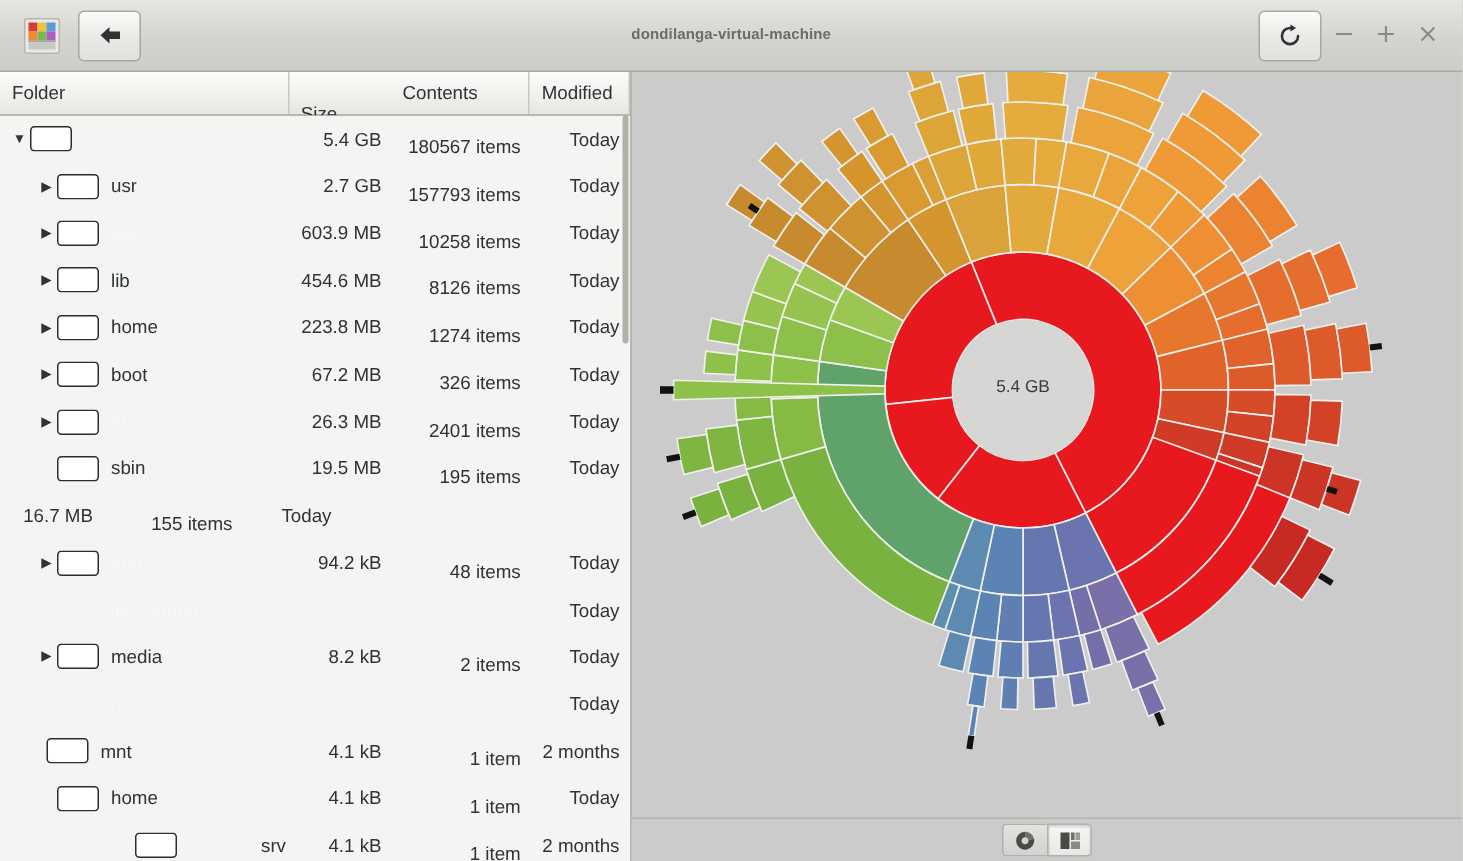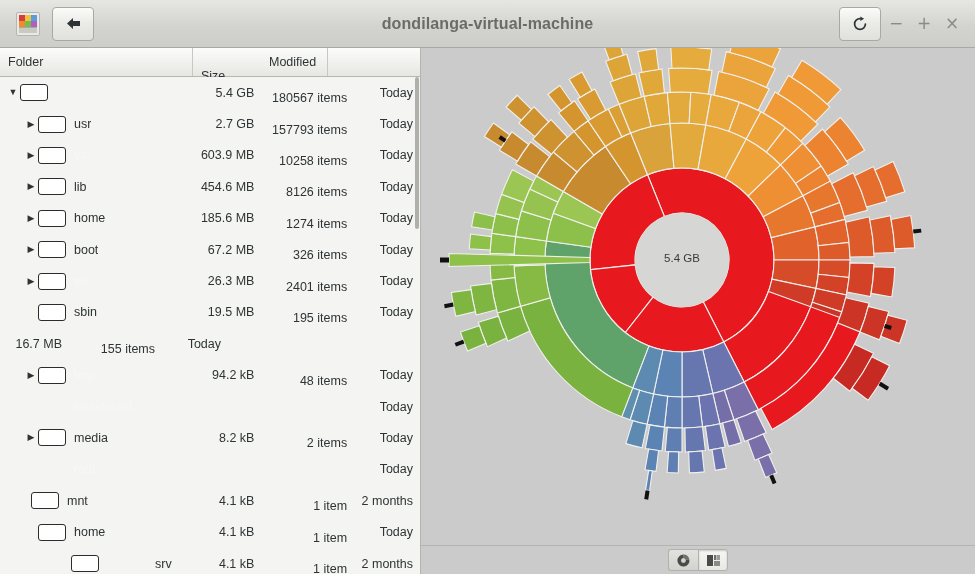--- a/index.html
+++ b/index.html
@@ -61,21 +61,21 @@
     border-radius: 4px;
     display: flex; align-items: center; justify-content: center;
     cursor: pointer;
     color: #2e3436;
   }
   .tb-btn svg { display:block; }
   .title-text {
     position: absolute;
     left: 0; right: 0;
     text-align: center;
-    font-size: 16px;
+    font-size: 10px;
     font-weight: bold;
     color: #6b6b68;
     pointer-events: none;
     letter-spacing: 0.1px;
   }
   .tb-right {
     margin-left: auto;
     display: flex;
     align-items: center;
     gap: 2px;
@@ -279,20 +279,21 @@
       <div class="win-btn">×</div>
     </div>
   </div>
 
   <div class="body">
 
     <div class="list-pane">
       <div class="col-headers">
         <div class="ch ch-folder">Folder</div>
         <div class="ch ch-size">Size</div>
+        <div class="ch ch-contents">Contents</div>
         <div class="ch ch-modified">Modified</div>
       </div>
       <div class="rows" id="rows-container">
           <div class="row">
             <div class="cell-name" style="padding-left: 6px;">
               <div class="twisty">▼</div>
               <div class="folder-ico"></div>
               <span class="name-label faint"></span>
             </div>
             <div class="cell-size">5.4 GB</div>
@@ -328,21 +329,21 @@
             <div class="cell-size">454.6 MB</div>
             <div class="cell-contents">8126 items</div>
             <div class="cell-modified">Today</div>
           </div>
           <div class="row">
             <div class="cell-name" style="padding-left: 24px;">
               <div class="twisty">▶</div>
               <div class="folder-ico"></div>
               <span class="name-label">home</span>
             </div>
-            <div class="cell-size">185.6 MB</div>
+            <div class="cell-size">223.8 MB</div>
             <div class="cell-contents">1274 items</div>
             <div class="cell-modified">Today</div>
           </div>
           <div class="row">
             <div class="cell-name" style="padding-left: 24px;">
               <div class="twisty">▶</div>
               <div class="folder-ico"></div>
               <span class="name-label">boot</span>
             </div>
             <div class="cell-size">67.2 MB</div>
@@ -428,21 +429,21 @@
             <div class="cell-name" style="padding-left: 24px;">
               <div class="twisty empty">▶</div>
               <div class="folder-ico"></div>
               <span class="name-label">home</span>
             </div>
             <div class="cell-size">4.1 kB</div>
             <div class="cell-contents">1 item</div>
             <div class="cell-modified">Today</div>
           </div>
           <div class="row">
-            <div class="cell-name" style="padding-left: 9px; gap: 48px;">
+            <div class="cell-name" style="padding-left: 28px; gap: 48px;">
               <div class="twisty empty">▶</div>
               <div class="folder-ico"></div>
               <span class="name-label">srv</span>
             </div>
             <div class="cell-size">4.1 kB</div>
             <div class="cell-contents">1 item</div>
             <div class="cell-modified">2 months</div>
           </div>
         </div>
       <div class="scrollbar-track">

